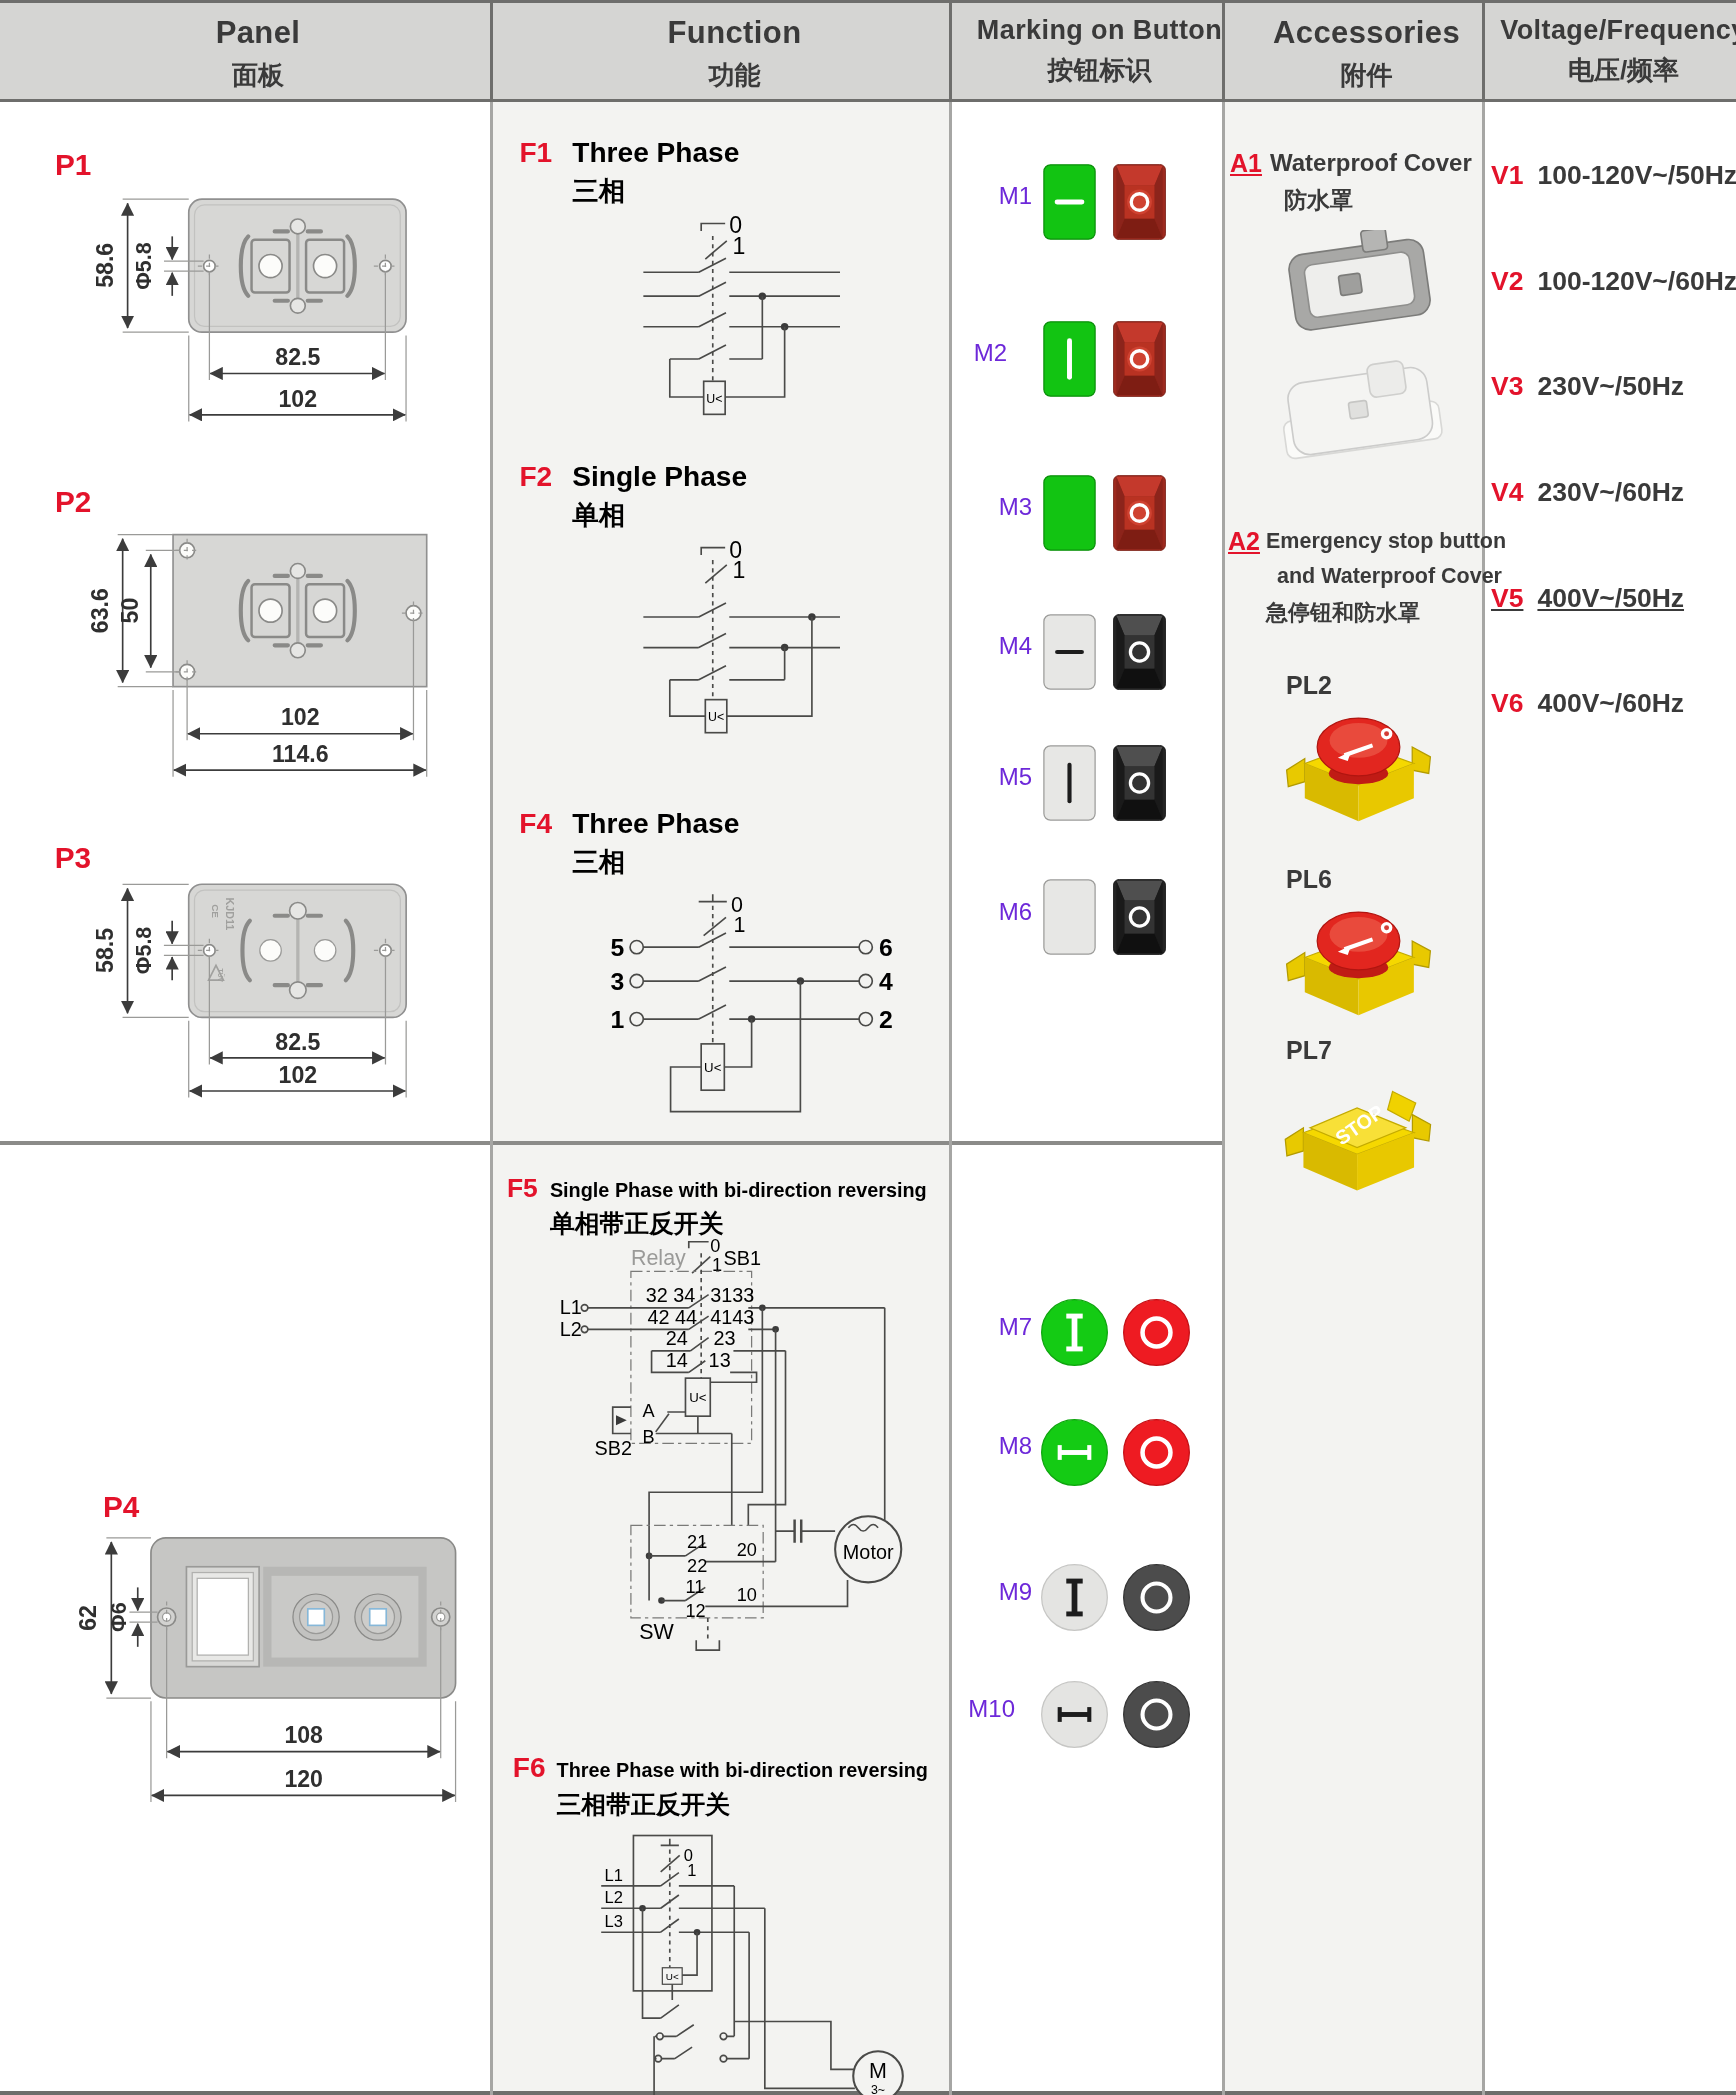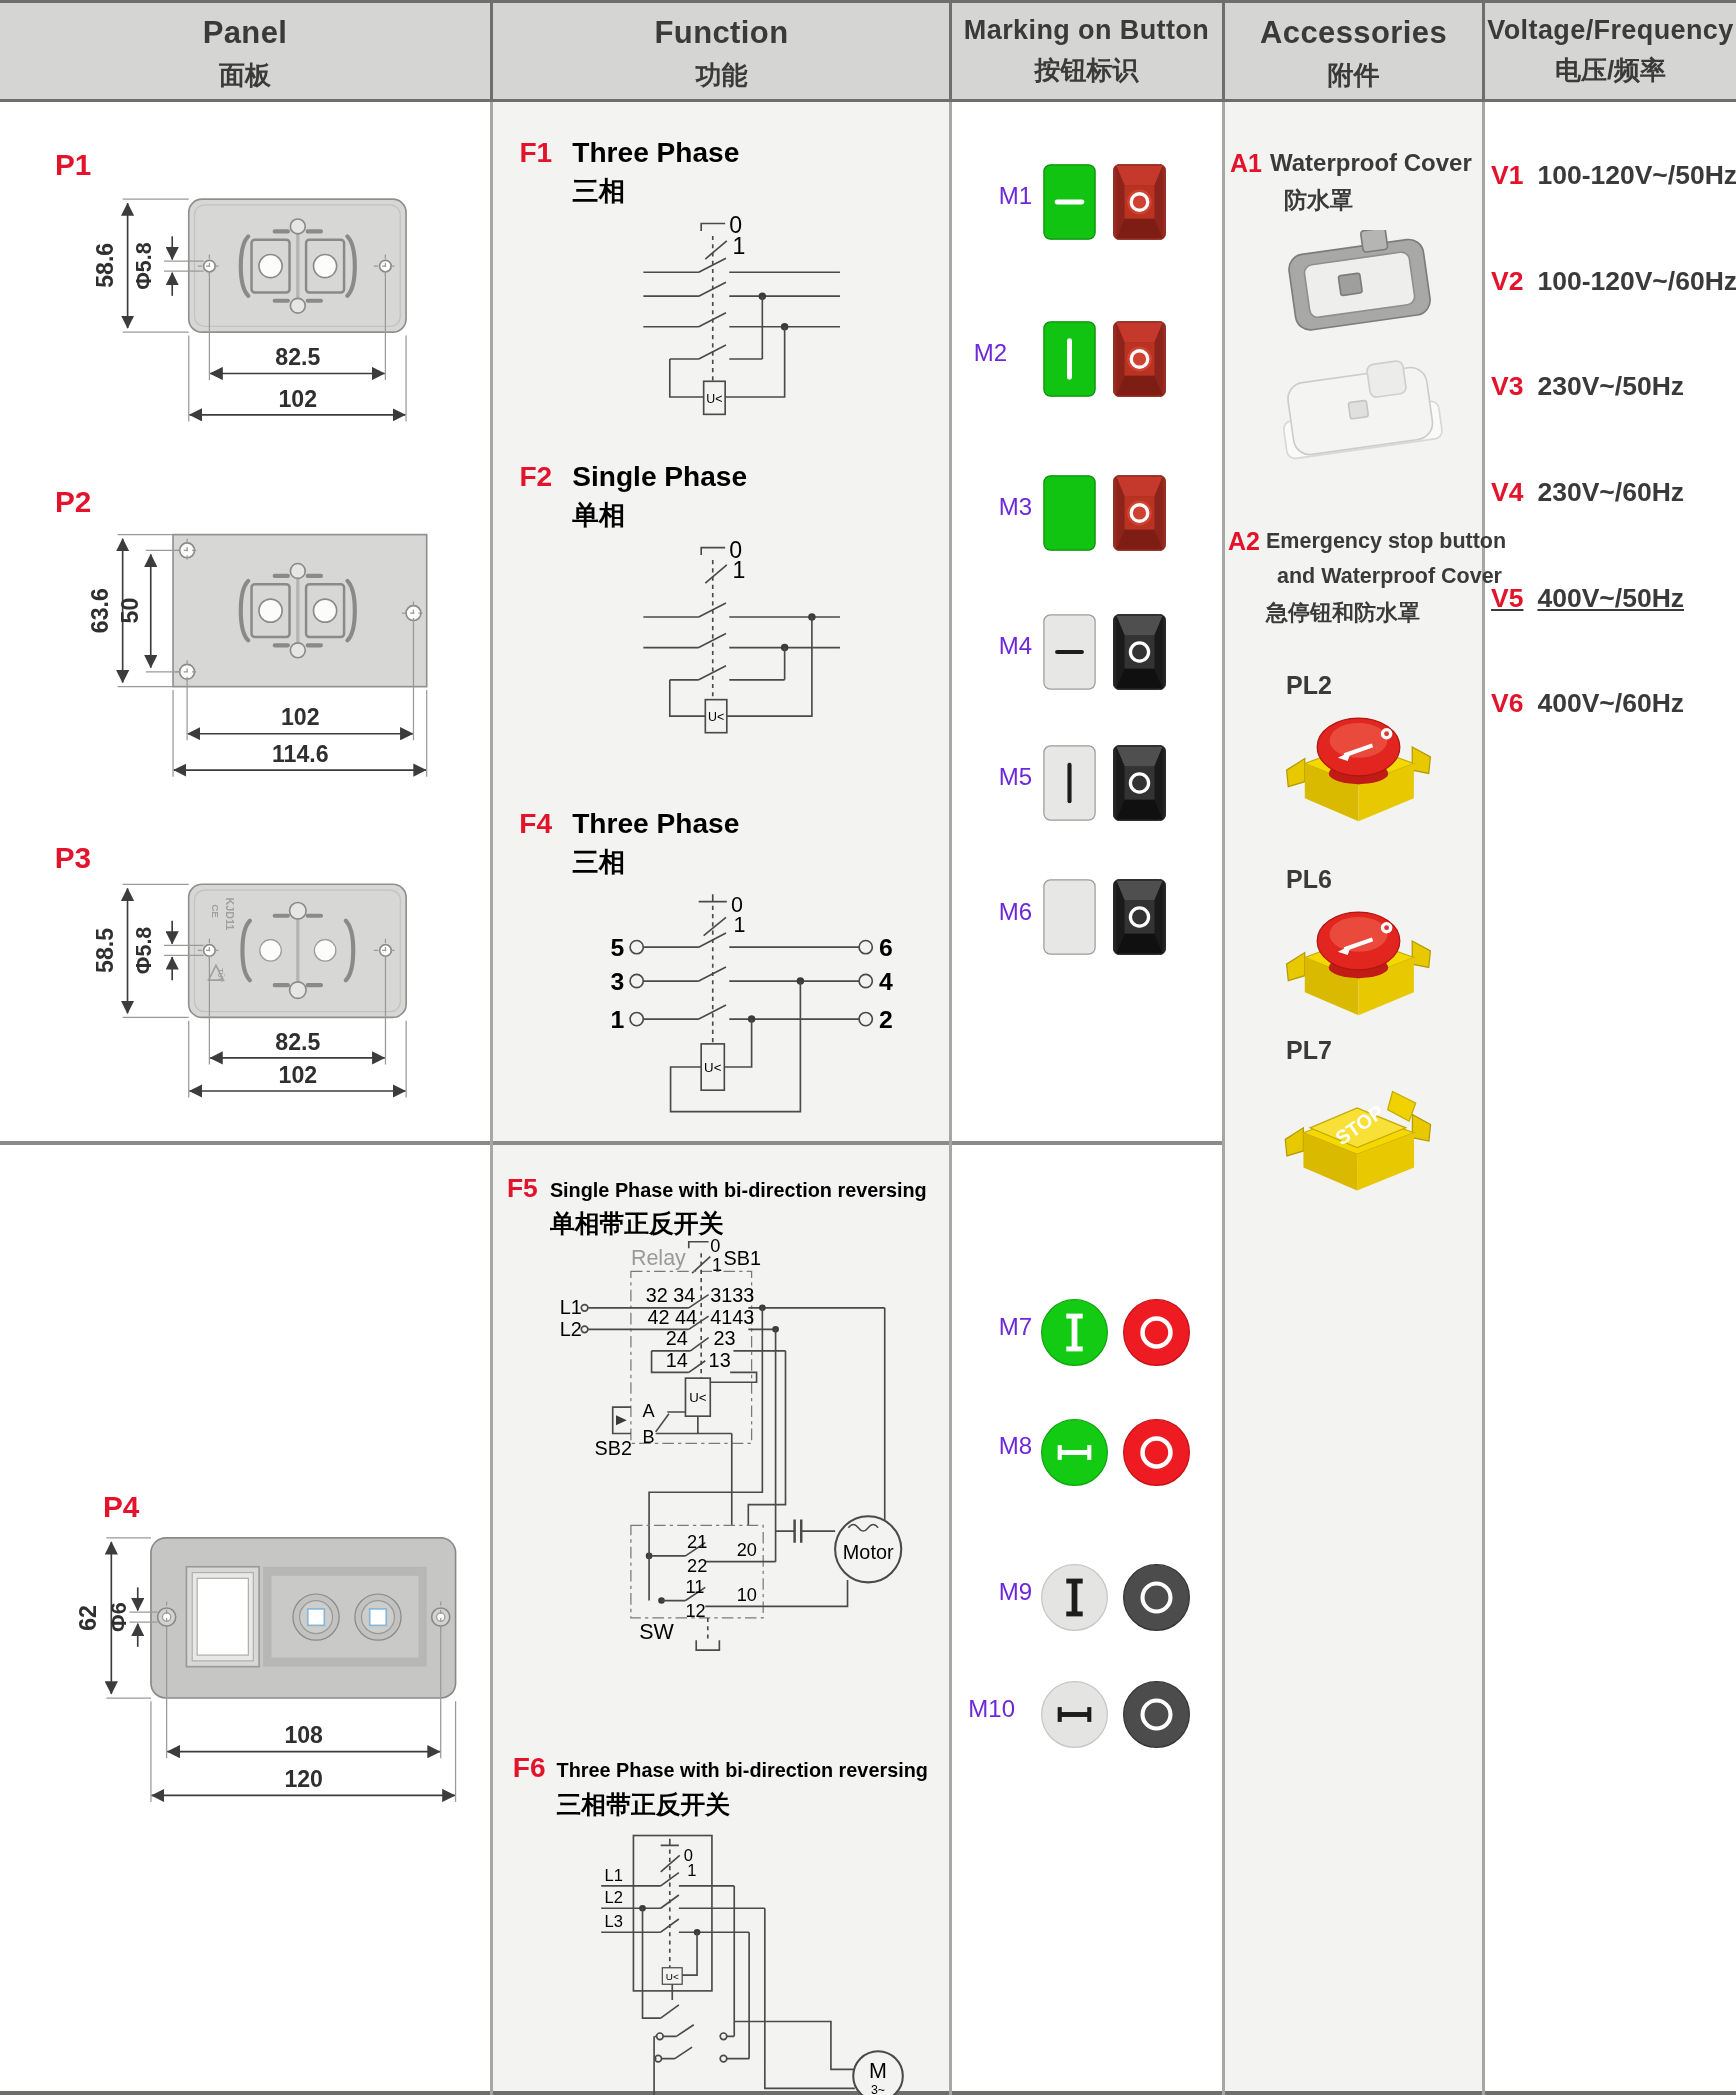--- a/index.html
+++ b/index.html
@@ -3,24 +3,24 @@
 <meta charset="utf-8">
 <style>
   html,body{margin:0;padding:0;background:#fff;}
   #page{position:relative;width:1737px;height:2095px;background:#fff;
         font-family:"Liberation Sans",sans-serif;color:#3a3a3a;overflow:hidden;}
   .abs{position:absolute;}
   .strip{position:absolute;top:101px;bottom:0;background:#f3f3f1;}
   .vline{position:absolute;width:2.5px;background:#a6a6a4;}
   .vlineh{position:absolute;width:3.3px;background:#6e6e6c;}
   .hline{position:absolute;height:3.3px;background:#6e6e6c;left:0;right:0;}
-  .hdr{position:absolute;top:0;height:101px;background:#d5d5d3;text-align:center;}
+  .hdr{position:absolute;top:0;height:101px;background:#d5d5d3;text-align:center;padding-left:13px;}
   .hdr .en{display:block;font-size:31px;font-weight:bold;margin-top:15px;letter-spacing:0.4px;}
   .hdr .zh{display:block;font-size:26px;font-weight:bold;margin-top:6.6px;}
-  .red{color:#e3132b;}
+  .red{color:#e3132b;text-decoration:underline;}
   .mlabel{position:absolute;width:83px;text-align:right;font-size:24px;font-weight:normal;color:#6d28d9;}
   .vrow{position:absolute;left:1491px;width:244px;font-size:26.5px;font-weight:bold;white-space:nowrap;}
   .vrow .vid{color:#e3132b;margin-right:14px;}
   .atext{position:absolute;font-weight:bold;white-space:nowrap;}
   svg text{font-family:"Liberation Sans",sans-serif;}
   .dimt{font-weight:bold;fill:#2f2f2f;}
   .wire{stroke:#4a4a48;stroke-width:2;fill:none;}
   .ext{stroke:#9a9a98;stroke-width:1.5;fill:none;}
   .dim{stroke:#3c3c3c;stroke-width:2;fill:none;}
   .panelfill{fill:#d7d7d5;stroke:#909090;stroke-width:2;}

